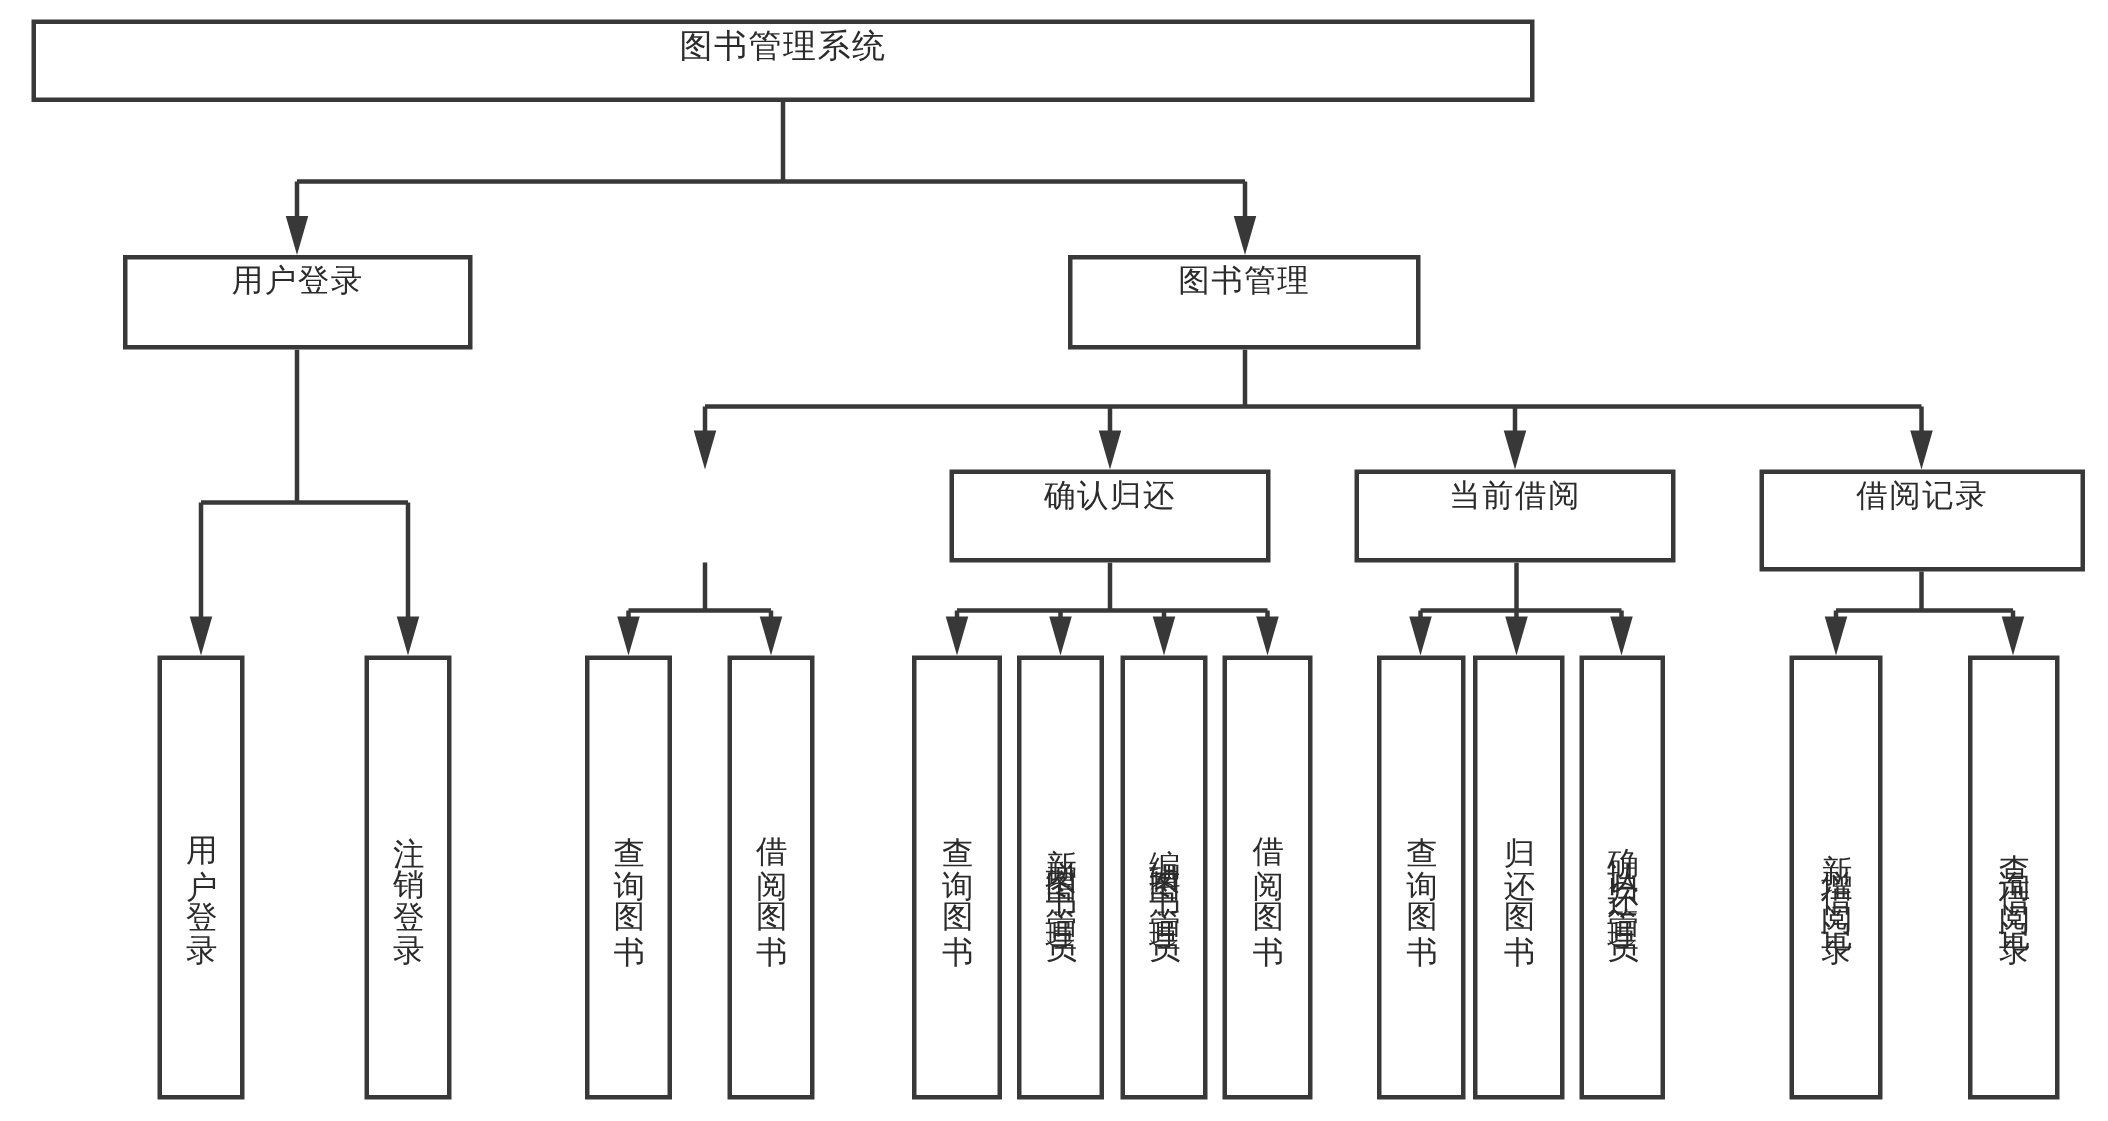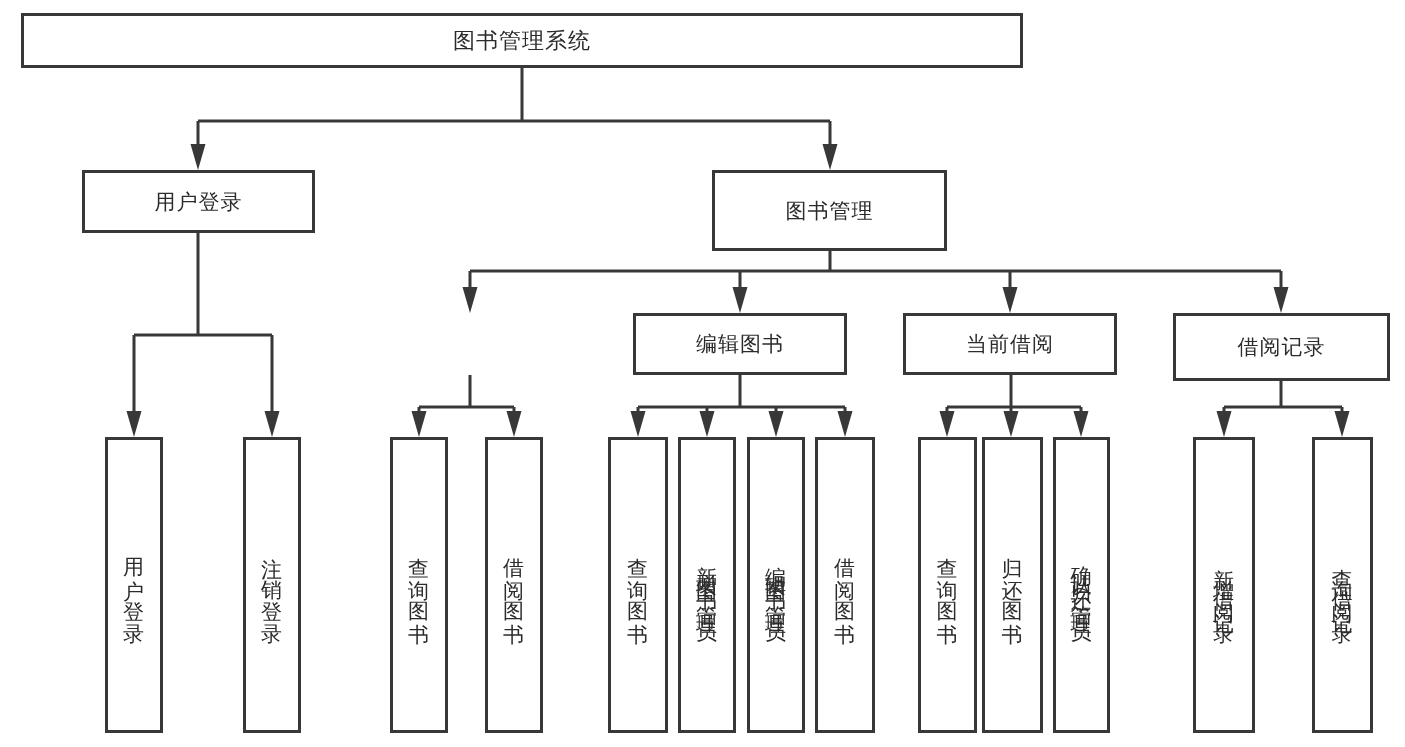--- a/index.html
+++ b/index.html
@@ -6,21 +6,21 @@
     --line:#383838; --text:#2b2b2b; --watermark:#b3b3b3; --canvas:#ffffff;
   }
   html,body{margin:0;padding:0;background:var(--canvas);}
   body{width:1405px;height:747px;position:relative;overflow:hidden;
        font-family:"Liberation Sans","DejaVu Sans",sans-serif;}
   #stage{position:absolute;left:0;top:0;width:1405px;height:747px;background:var(--canvas);}
   #connector{position:absolute;left:0;top:0;z-index:1;}
   #connector path{stroke:var(--line);stroke-width:3;fill:none;}
   #connector polygon{fill:var(--line);stroke:none;}
   .hbox{position:absolute;z-index:2;box-sizing:border-box;background:#fff;
-        border:3px solid var(--line);display:flex;align-items:center;justify-content:center;
+        border:3px solid var(--line);display:flex;justify-content:center;
         color:var(--text);font-size:21px;letter-spacing:1px;}
   .hbox.root{font-size:22px;}
   .vbox{position:absolute;z-index:2;top:437px;height:296px;box-sizing:border-box;background:#fff;
         border:3px solid var(--line);display:flex;align-items:center;justify-content:center;}
   .vtext{writing-mode:vertical-rl;text-orientation:mixed;color:var(--text);
          font-size:21px;line-height:1;white-space:nowrap;}
   .sp4 .vtext{letter-spacing:22px;}
   .sp6 .vtext{letter-spacing:11px;}
   .sp9 .vtext{letter-spacing:8px;}
   .watermark{position:absolute;z-index:5;left:1183px;top:715px;
@@ -68,26 +68,26 @@
     <polygon points="1334.5,411 1349.5,411 1342,437"></polygon>
   </svg>
 
   <div class="hbox root" style="left:21px;top:13px;width:1002px;height:55px">
     <span>图书管理系统</span>
   </div>
 
   <div class="hbox" style="left:82px;top:170px;width:233px;height:63px">
     <span>用户登录</span>
   </div>
-  <div class="hbox" style="left:712px;top:170px;width:235px;height:81px">
+  <div class="hbox" style="left:712px;top:170px;width:235px;height:63px">
     <span>图书管理</span>
   </div>
 
   <div class="hbox" style="left:633px;top:313px;width:214px;height:62px">
-    <span>编辑图书</span>
+    <span>确认归还</span>
   </div>
   <div class="hbox" style="left:903px;top:313px;width:214px;height:62px">
     <span>当前借阅</span>
   </div>
   <div class="hbox" style="left:1173px;top:313px;width:217px;height:68px">
     <span>借阅记录</span>
   </div>
 
   <div class="vbox sp4" style="left:105px;width:58px">
     <span class="vtext">用户登录</span>

